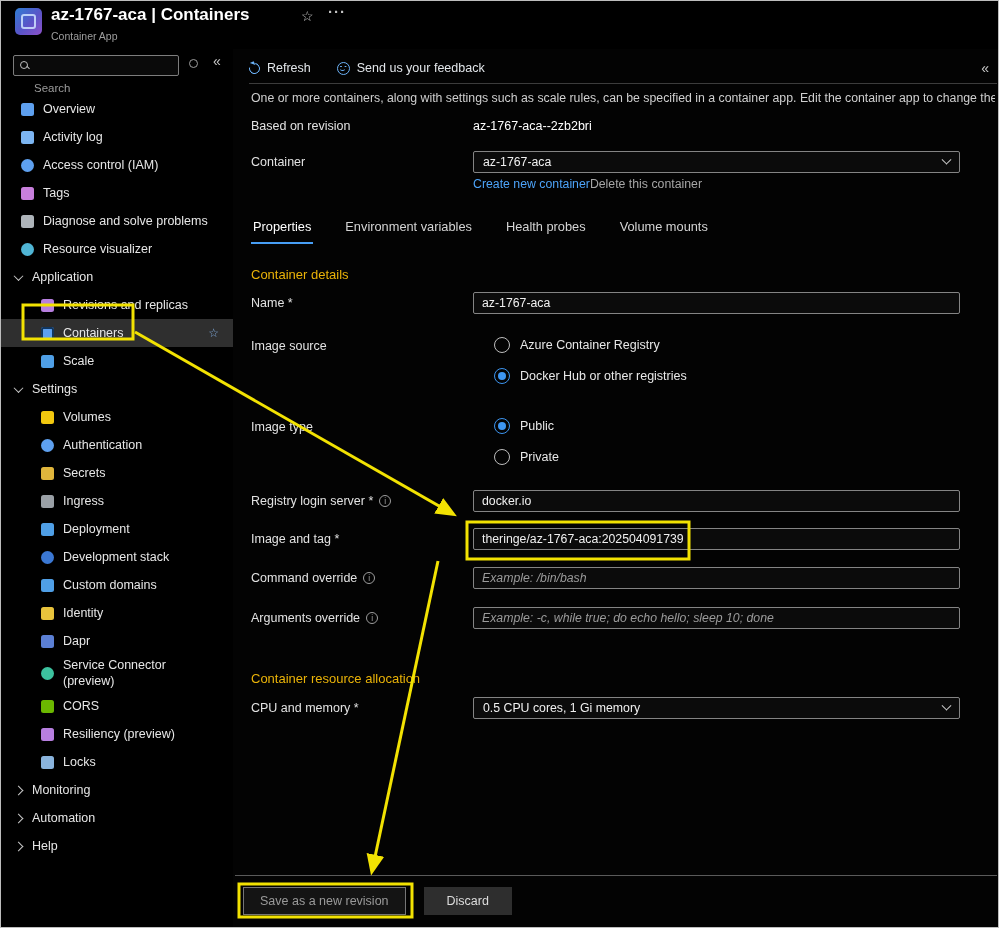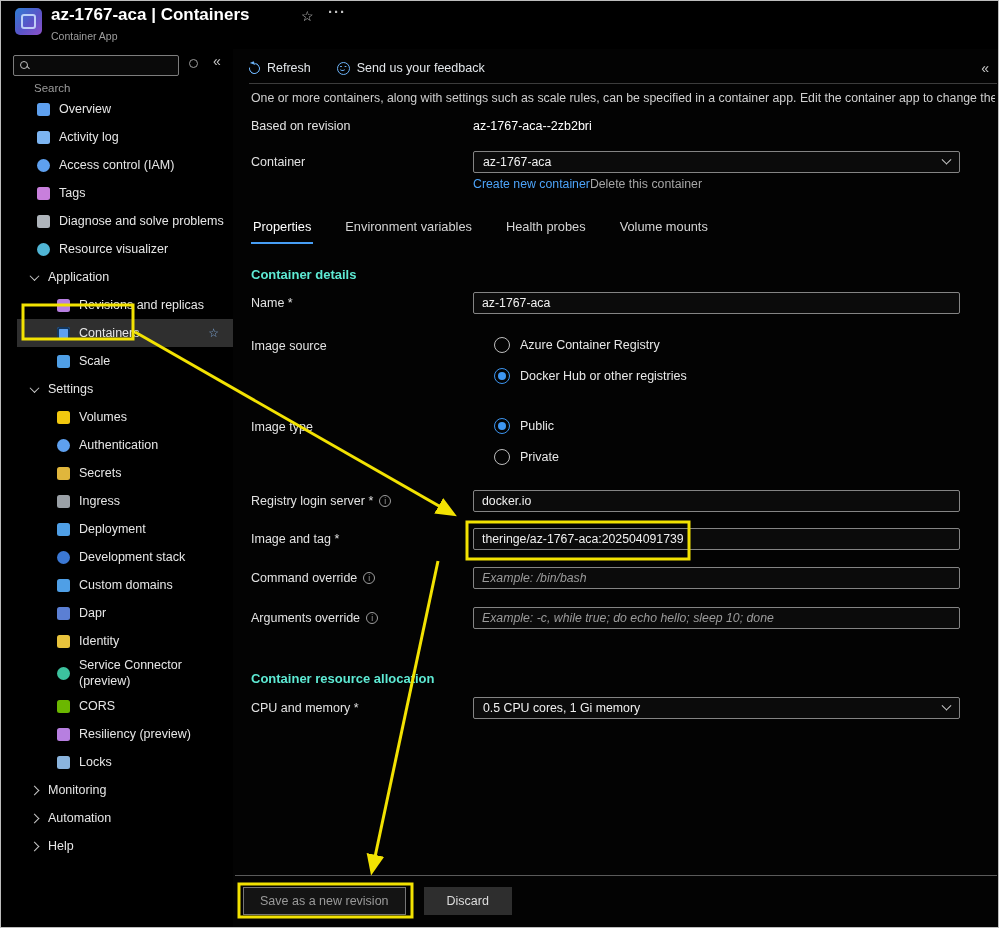--- a/index.html
+++ b/index.html
@@ -24,21 +24,21 @@
   .search-box { position:absolute; left:12px; top:6px; width:166px; height:21px; border:1px solid #7d7d7d;
                 border-radius:2px; background:#0a0a0a; display:flex; align-items:center; padding:0 6px; gap:5px; }
   .mag { position:relative; width:9px; height:9px; flex:none; }
   .mag::before { content:""; position:absolute; left:0; top:0; width:6px; height:6px; border:1.3px solid #bdbdbd; border-radius:50%; }
   .mag::after { content:""; position:absolute; left:6px; top:6px; width:4px; height:1.4px; background:#bdbdbd; transform:rotate(45deg); }
   .search-box input { flex:1; background:transparent; border:none; outline:none; color:#e8e8e8; font-size:11.5px; font-family:"Liberation Sans", sans-serif;margin-top:45px; }
   .search-box input::placeholder { color:#9b9b9b; }
   .mini-ic { position:absolute; left:188px; top:10px; width:9px; height:9px; border:1.3px solid #9d9d9d; border-radius:50%; cursor:pointer; }
   .collapse-l { position:absolute; left:212px; top:4px; font-size:14px; color:#c8c8c8; cursor:pointer; }
 
-  .nav { margin-top:10px;padding-left:16px; }
+  .nav { margin-top:10px; }
   .nav-item { display:flex; align-items:center; height:28px; padding-left:20px; gap:9px; font-size:12.5px; color:#e6e6e6; cursor:pointer; }
   .nav-item.sub { padding-left:40px; }
   .nav-item.group { padding-left:14px; gap:10px; }
   .nav-item.selected { background:#2f2f2f; }
   .nav-item.two-line { height:auto; min-height:34px; padding-top:3px; padding-bottom:3px; }
   .nav-item.two-line .lbl { white-space:normal; width:136px; line-height:1.25; }
   .lbl { white-space:nowrap; }
   .icn { width:13px; height:13px; border-radius:2.5px; flex:none; }
   .icn.round { border-radius:50%; }
   .chev { width:7px; height:7px; border-right:1.5px solid #c8c8c8; border-bottom:1.5px solid #c8c8c8; flex:none; }
@@ -77,21 +77,21 @@
   .dd .chev { border-color:#cfcfcf; transform:rotate(45deg) translate(-2px,-2px); }
 
   .links { position:absolute; left:240px; display:flex; font-size:12.3px; }
   .link { color:#4da3f8; cursor:pointer; }
   .link.dim { color:#a6a6a6; }
 
   .tabs { position:absolute; left:18px; display:flex; gap:30px; }
   .tab { font-size:12.8px; color:#d4d4d4; padding:0 2px 8px; cursor:pointer; border-bottom:2px solid transparent; }
   .tab.sel { color:#fff; border-bottom-color:#479ef5; }
 
-  .shead { position:absolute; left:18px; font-size:13px; font-weight:bold; color:#5eead4; }
+  .shead { position:absolute; left:18px; font-size:13px; font-weight:normal; color:#eab308; }
 
   .radio-col { display:flex; flex-direction:column; gap:15px; }
   .radio { display:flex; align-items:center; gap:10px; font-size:12.5px; color:#e8e8e8; cursor:pointer; }
   .rb { width:16px; height:16px; border-radius:50%; border:1px solid #bdbdbd; background:transparent; position:relative; flex:none; }
   .rb.sel { border-color:#3d95f0; }
   .rb.sel::after { content:""; position:absolute; inset:3px; border-radius:50%; background:#3d95f0; }
 
   .bdivider { position:absolute; top:826px; left:2px; right:0; border-top:1px solid #5a5a5a; }
   .bbar { position:absolute; top:838px; left:10px; display:flex; gap:18px; }
   .btn { height:28px; font-size:12.5px; padding:0 22px; cursor:pointer; font-family:"Liberation Sans", sans-serif; }
@@ -194,26 +194,26 @@
       </div>
       <div class="nav-item sub">
         <span class="icn round" style="background:#3b78d4"></span>
         <span class="lbl">Development stack</span>
       </div>
       <div class="nav-item sub">
         <span class="icn" style="background:#4f9fe6"></span>
         <span class="lbl">Custom domains</span>
       </div>
       <div class="nav-item sub">
+        <span class="icn" style="background:#e8c33c"></span>
+        <span class="lbl">Identity</span>
+      </div>
+      <div class="nav-item sub">
         <span class="icn" style="background:#5b7fd4"></span>
         <span class="lbl">Dapr</span>
-      </div>
-      <div class="nav-item sub">
-        <span class="icn" style="background:#e8c33c"></span>
-        <span class="lbl">Identity</span>
       </div>
       <div class="nav-item sub two-line">
         <span class="icn round" style="background:#3cc29e"></span>
         <span class="lbl">Service Connector (preview)</span>
       </div>
       <div class="nav-item sub">
         <span class="icn" style="background:#6bb700"></span>
         <span class="lbl">CORS</span>
       </div>
       <div class="nav-item sub">

